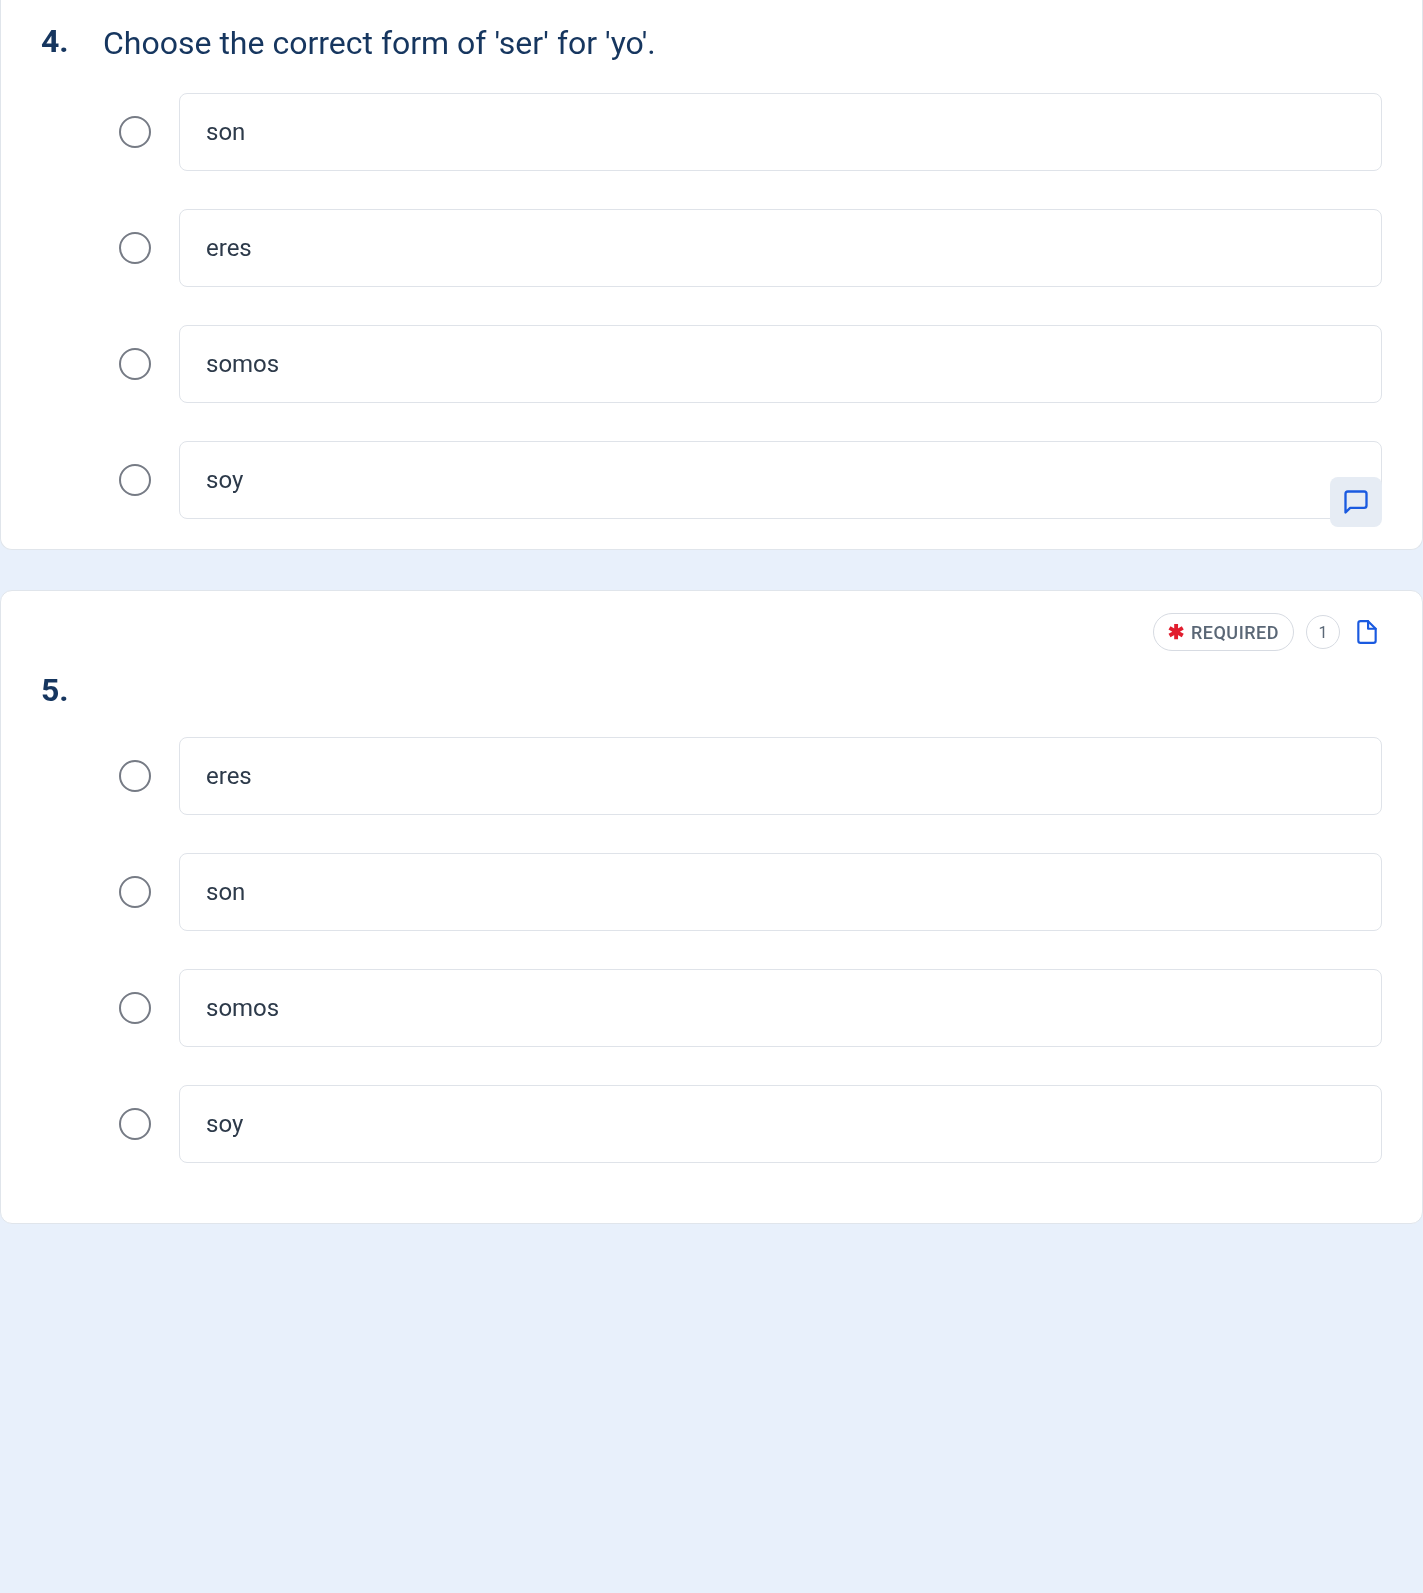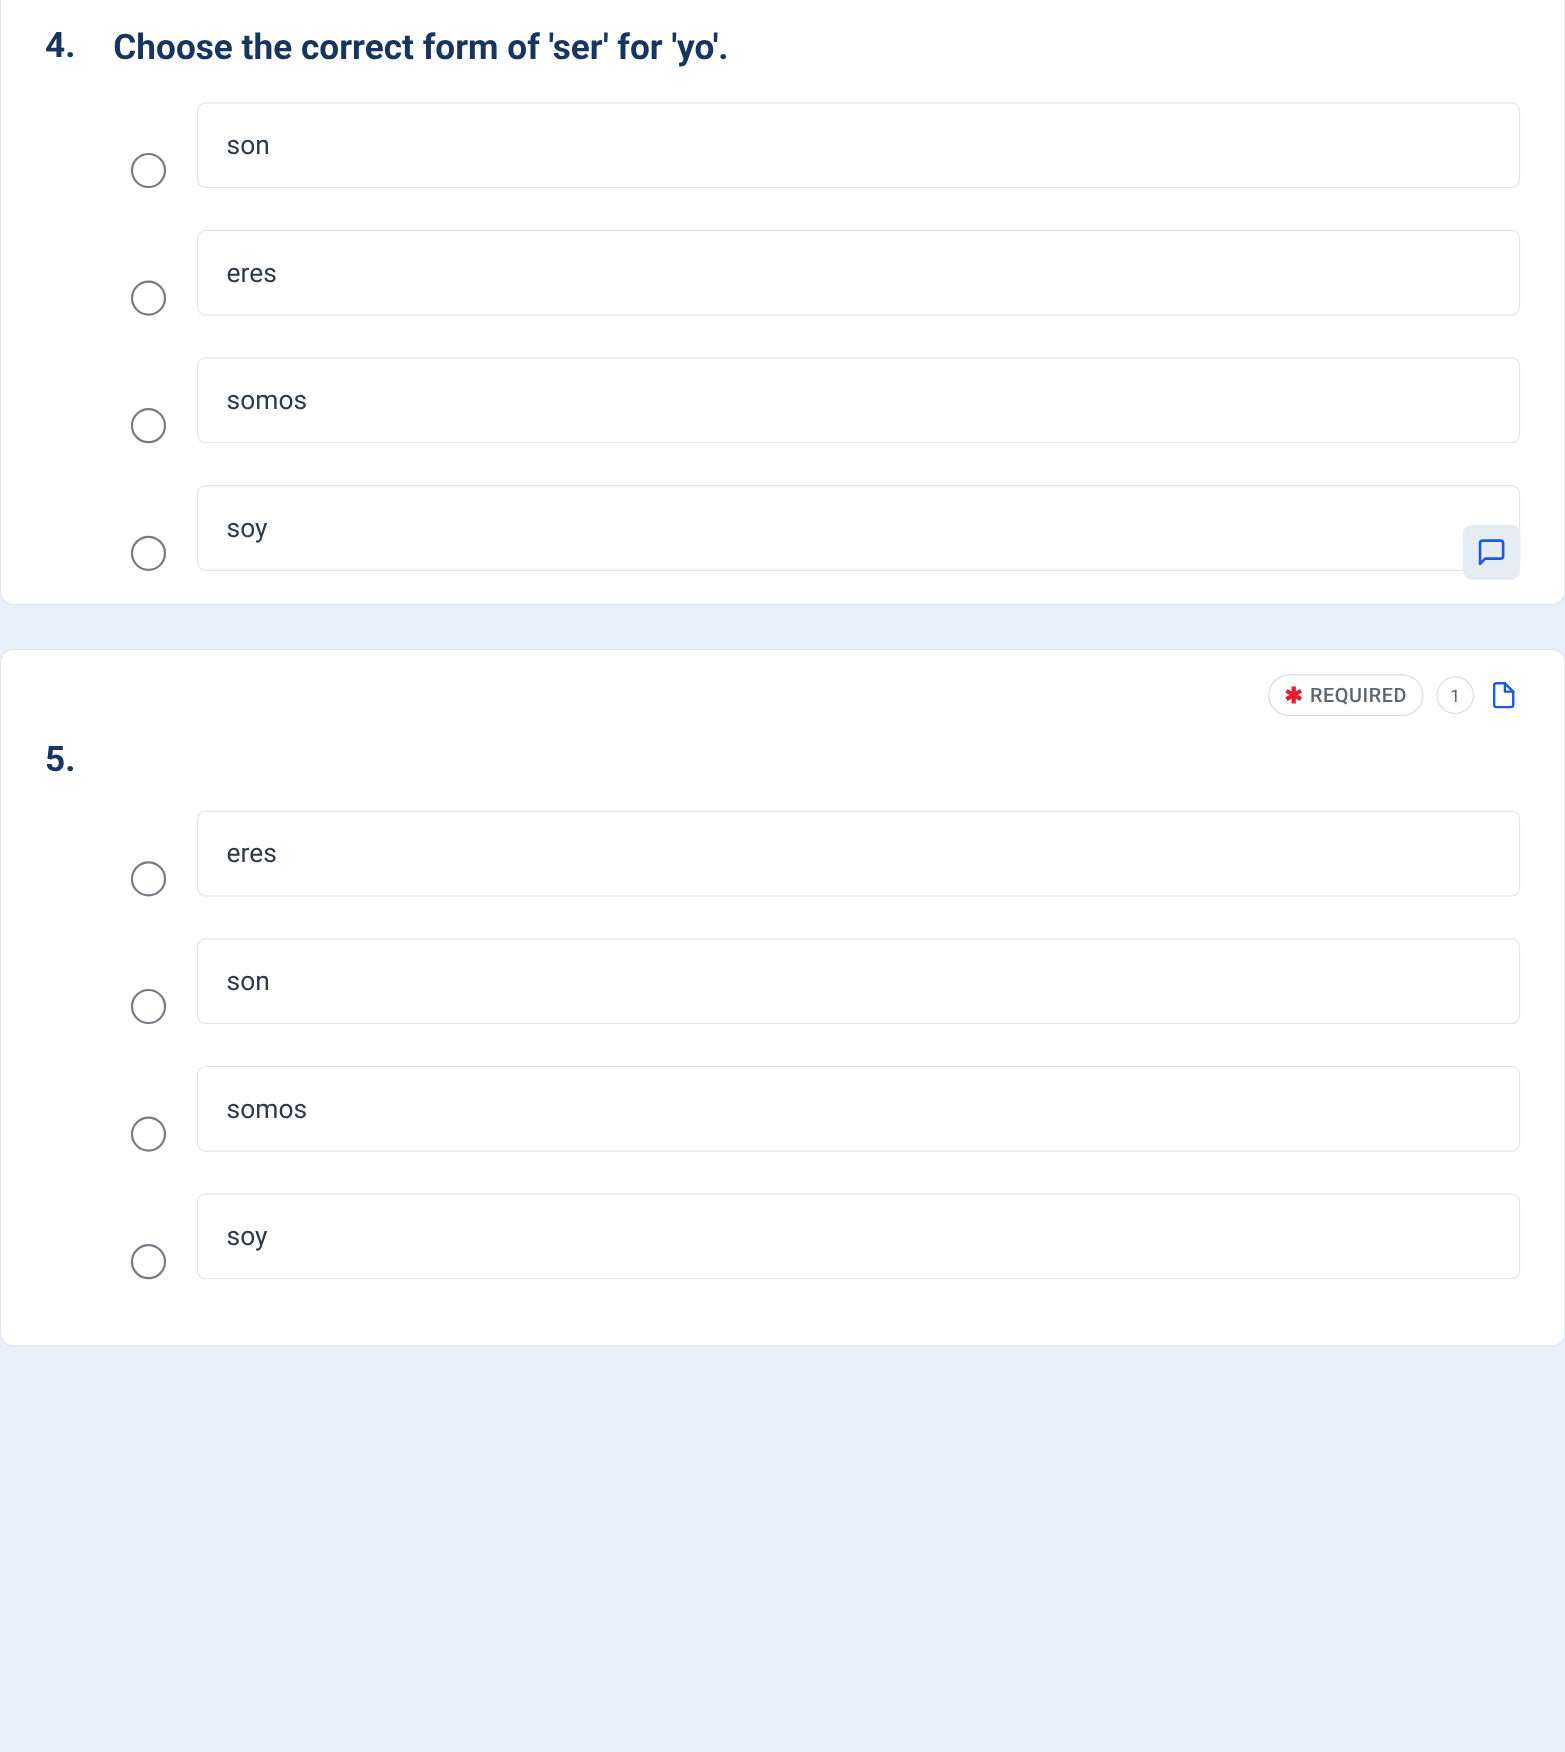--- a/index.html
+++ b/index.html
@@ -52,33 +52,33 @@
     padding: 12px 0 28px 0;
   }
   .question-number {
     font-size: 32px;
     font-weight: 700;
     color: #16365f;
     min-width: 40px;
   }
   .question-text {
     font-size: 32px;
-    font-weight: 700;
+    font-weight: 400;
     color: #16365f;
     line-height: 1.35;
   }
   .options {
     padding-left: 78px;
     display: flex;
     flex-direction: column;
     gap: 38px;
   }
   .option-row {
     display: flex;
-    align-items: flex-end;
+    align-items: center;
     gap: 28px;
   }
   .radio {
     width: 32px; height: 32px;
     border: 2.5px solid #767b85;
     border-radius: 50%;
     flex-shrink: 0;
     background: #fff;
     cursor: pointer;
   }

